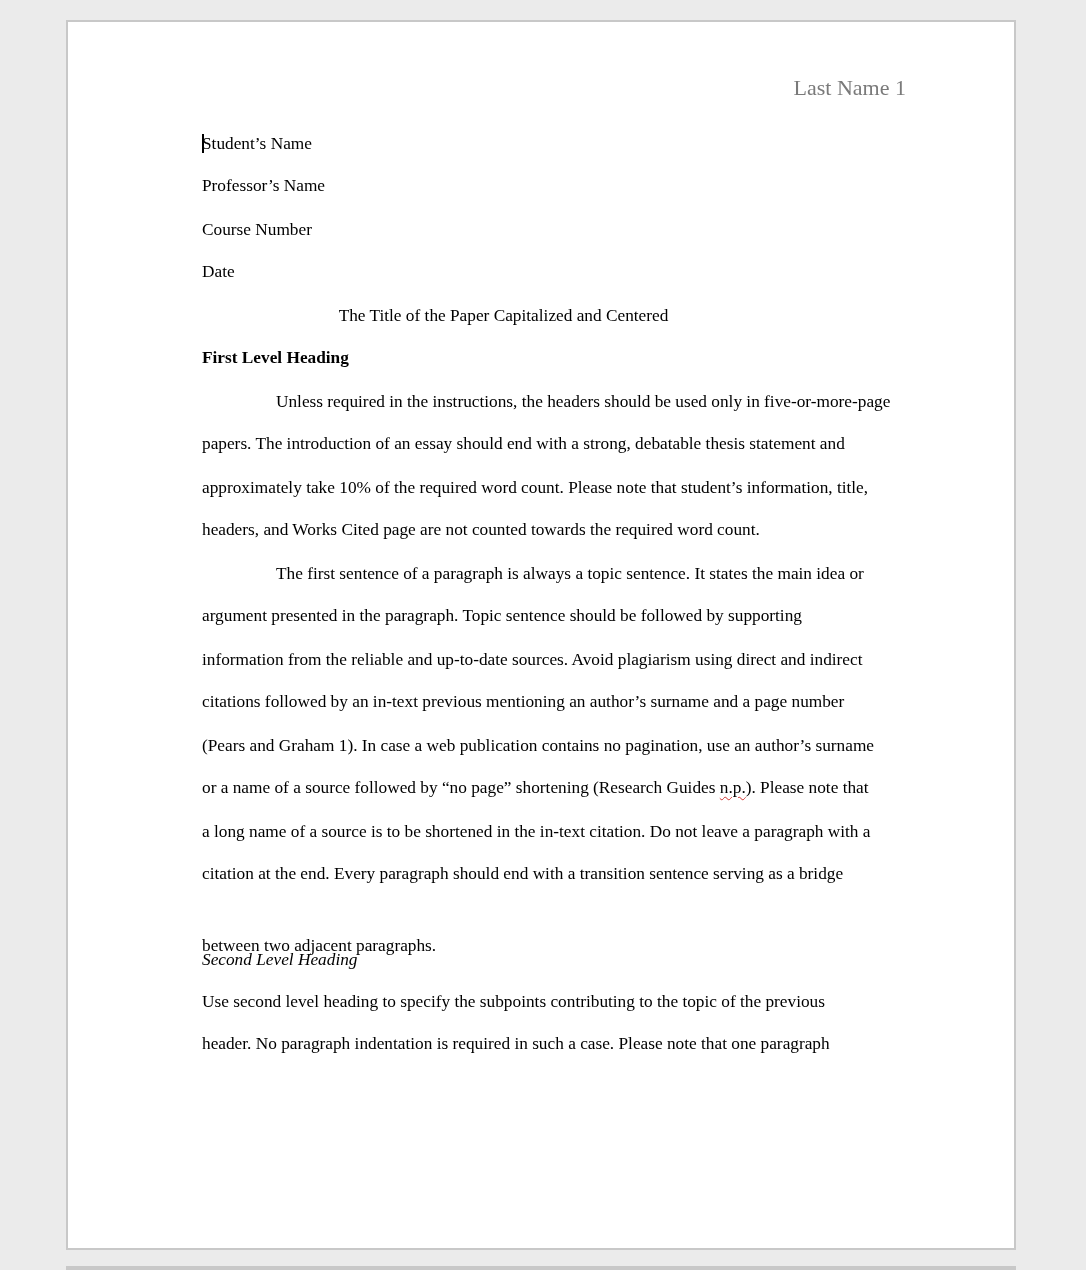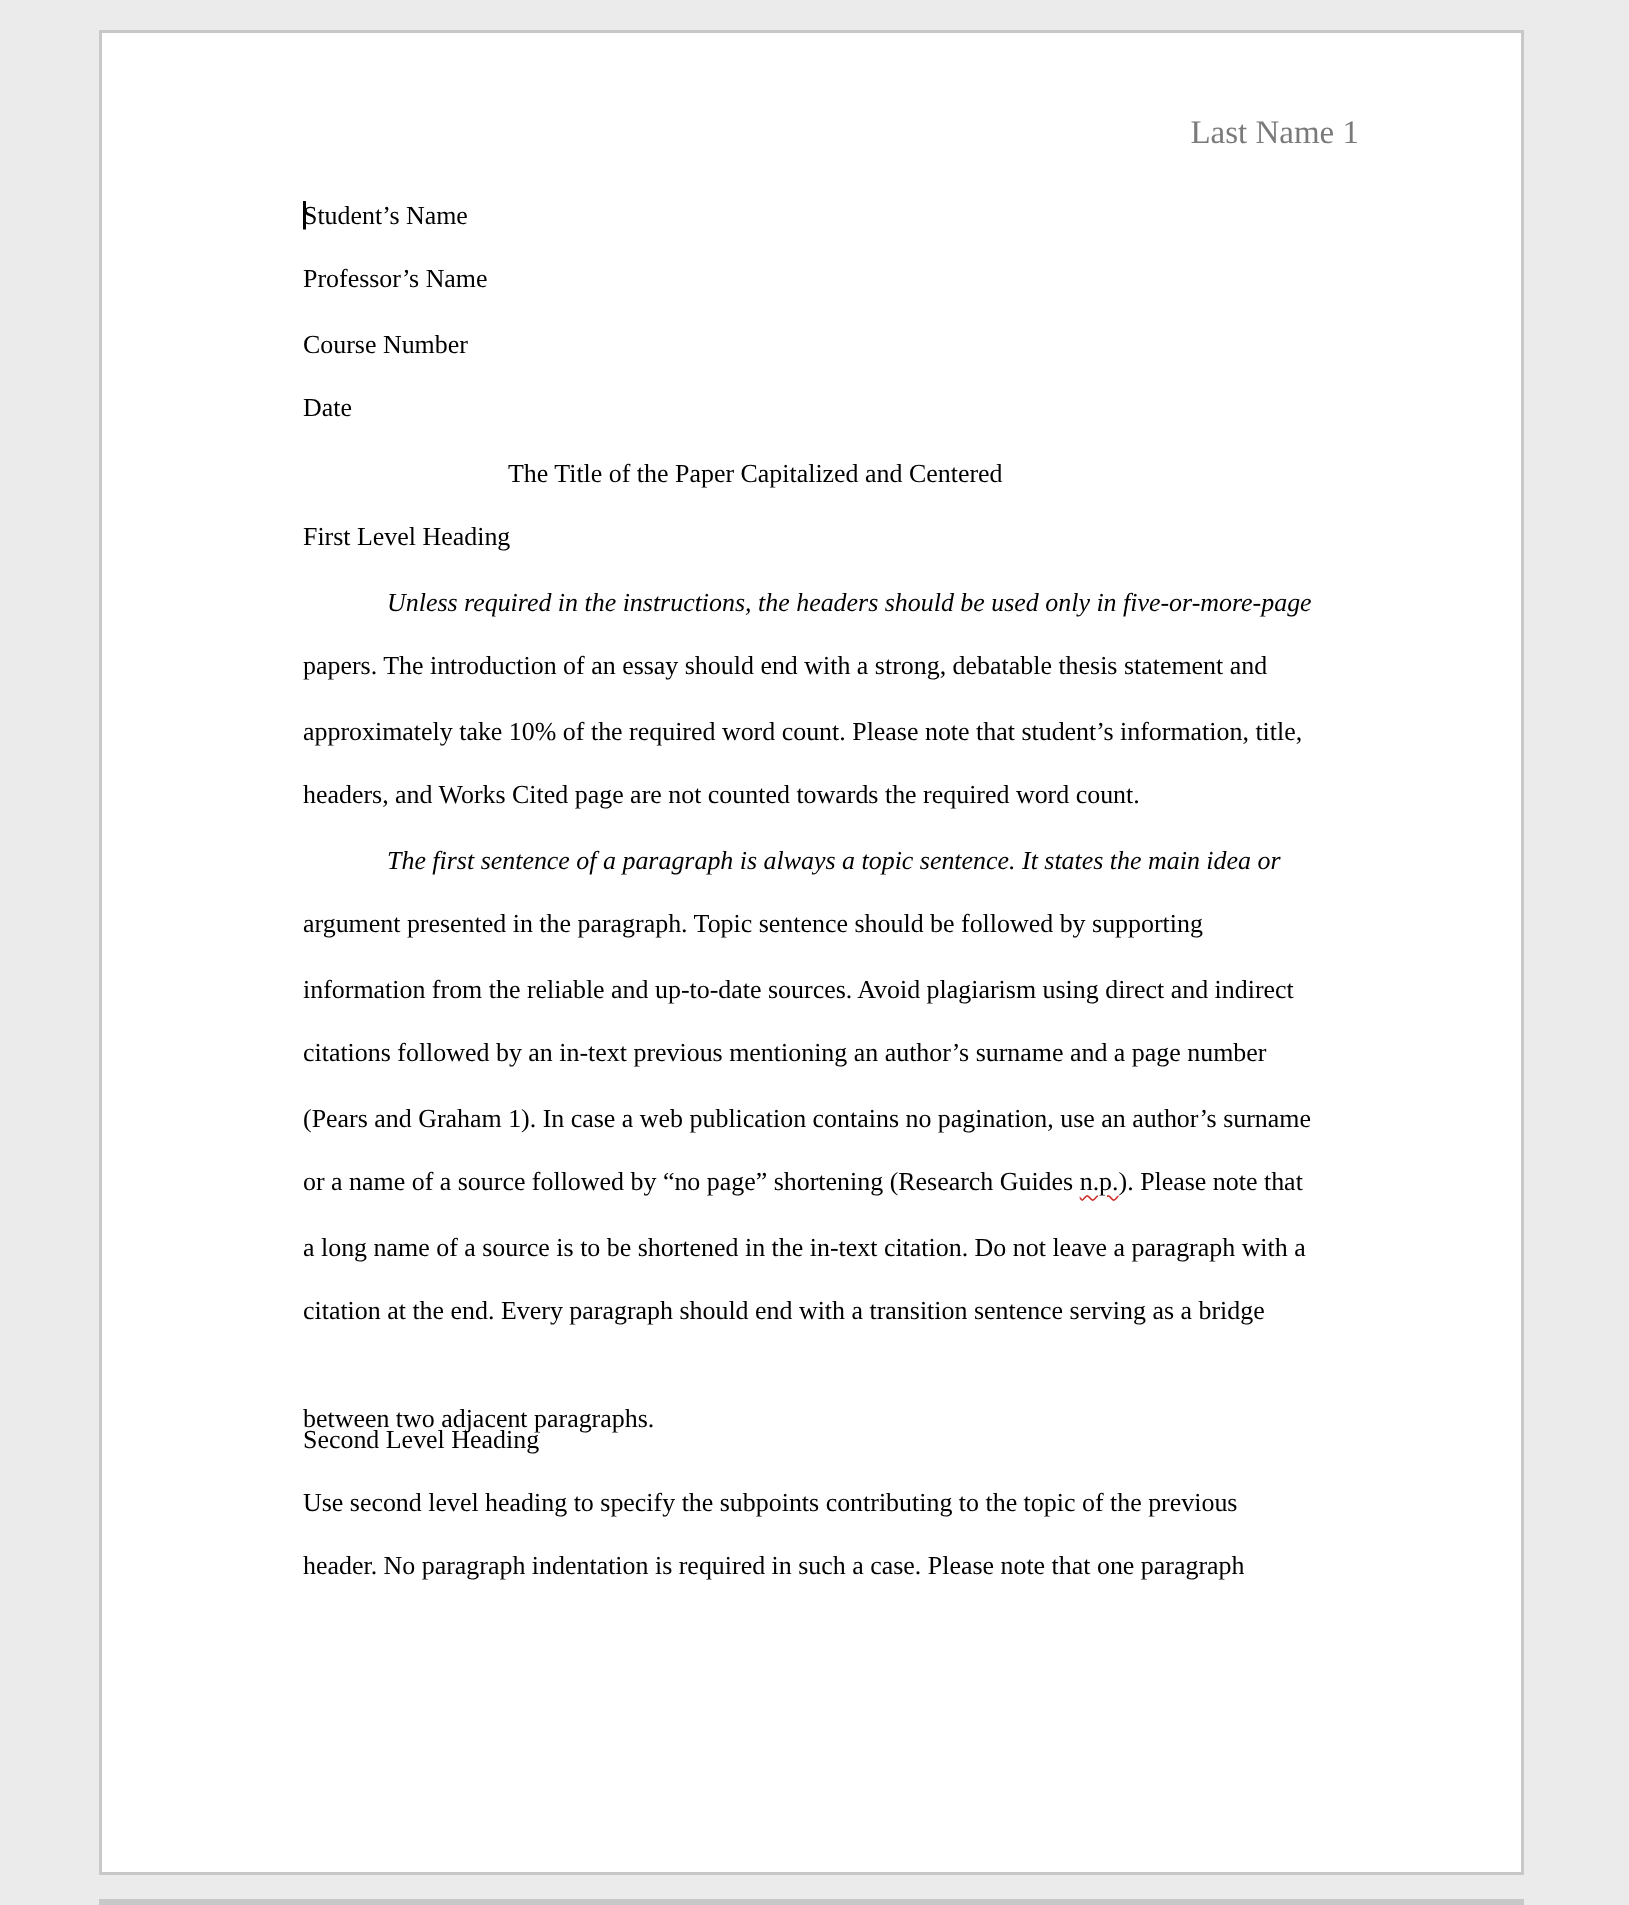--- a/index.html
+++ b/index.html
@@ -23,23 +23,23 @@
   .line {
     position:absolute; left:178px;
     font-size:17.3px; color:#000;
     white-space:nowrap; line-height:20px;padding-left:24px;
   }
   .header-right {
     position:absolute; right:180px; top:78px;
     font-size:22px; color:#7a7a7a; line-height:20px;
   }
   .center { left:0; width:959px; text-align:center; }
-  .indent { left:234px;font-style:italic; }
-  .bold { font-weight:normal; }
-  .ital { }
+  .indent { left:252px; }
+  .bold { font-weight:bold; }
+  .ital { font-style:italic; }
   .cursor {
     display:inline-block; width:1.5px; height:19px; background:#000;
     vertical-align:-4px; margin-right:-1.5px;
   }
   .spell {
     text-decoration:underline wavy #d0312d;
     text-decoration-thickness:1px;
     text-underline-offset:3px;
   }
 </style>

